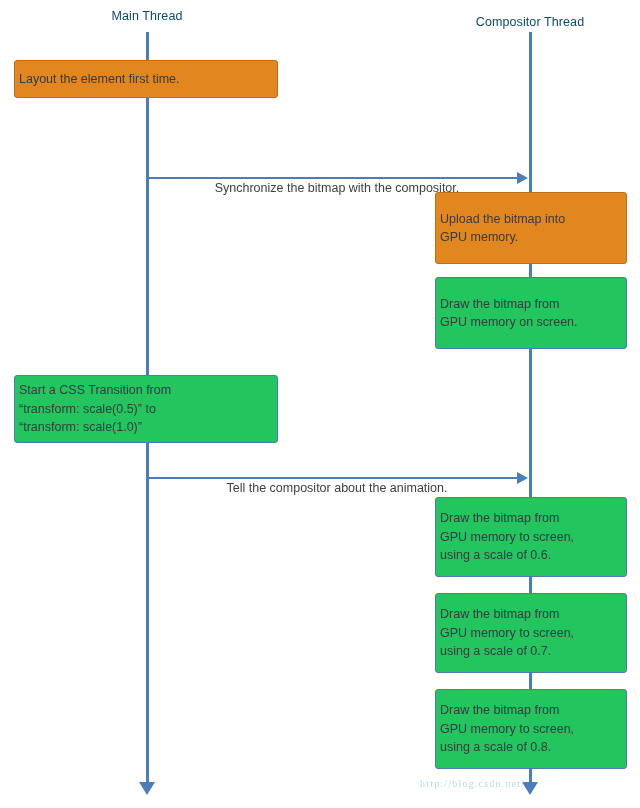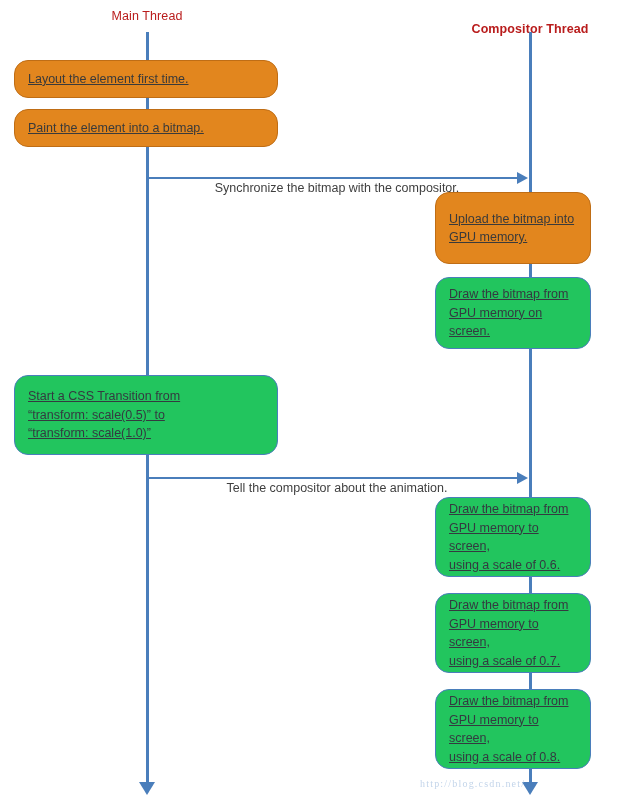--- a/index.html
+++ b/index.html
@@ -14,27 +14,27 @@
     height: 808px;
     background: #ffffff;
     font-family: "Liberation Sans", "DejaVu Sans", sans-serif;
     overflow: hidden;
   }
 
   
   .lane-title {
     position: absolute;
     font-size: 12.5px;
-    color: #b91c1c;
+    color: #0c4a6e;
     white-space: nowrap;
     text-align: center;
     letter-spacing: 0.1px;
   }
   #lane-title-main  { left: 72px;  top: 9px;  width: 150px; }
-  #lane-title-comp  { left: 455px; top: 22px;  width: 150px; font-weight: bold; }
+  #lane-title-comp  { left: 455px; top: 15px;  width: 150px; }
 
   
   .lifeline {
     position: absolute;
     width: 3px;
     background: #4a7ebb;
     top: 32px;
   }
   #lifeline-main { left: 146px; height: 752px; }
   #lifeline-comp { left: 529px; height: 752px; }
@@ -47,50 +47,49 @@
     border-right: 8px solid transparent;
     border-top: 13px solid #4a7ebb;
   }
   #lifeline-arrow-main { left: 139px; top: 782px; }
   #lifeline-arrow-comp { left: 522px; top: 782px; }
 
   
   .box {
     position: absolute;
     box-sizing: border-box;
-    border-radius: 14px;
+    border-radius: 3px;
     border: 1.6px solid;
     display: flex;
     align-items: center;
-    padding: 0 13px;
+    padding: 0 4px;
     font-size: 12.5px;
     line-height: 18.5px;
     color: #3c3c3c;
     white-space: pre-line;
-    text-decoration: underline;
   }
   .box.orange {
     background: #e2861e;
     border-color: #bf6d15;
     color: #3a3a3a;
   }
   .box.blue {
     background: #22c55e;
     border-color: #4a7ebb;
     color: #343a40;
   }
 
   
   .col-left  { left: 14px;  width: 264px; }
   
-  .col-right { left: 435px; width: 156px; }
+  .col-right { left: 435px; width: 192px; }
 
   #box-layout      { top: 60px;  height: 38px; }
   #box-paint       { top: 109px; height: 38px; }
-  #box-transition  { top: 375px; height: 80px; }
+  #box-transition  { top: 375px; height: 68px; }
 
   #box-upload      { top: 192px; height: 72px; }
   #box-draw-screen { top: 277px; height: 72px; }
   #box-scale-6     { top: 497px; height: 80px; }
   #box-scale-7     { top: 593px; height: 80px; }
   #box-scale-8     { top: 689px; height: 80px; }
 
   
   .msg { position: absolute; }
   .msg .stem-v {
@@ -156,21 +155,20 @@
   <div class="lane-title" id="lane-title-comp">Compositor Thread</div>
 
   <div class="lifeline" id="lifeline-main"></div>
   <div class="lifeline-arrowhead" id="lifeline-arrow-main"></div>
 
   <div class="lifeline" id="lifeline-comp"></div>
   <div class="lifeline-arrowhead" id="lifeline-arrow-comp"></div>
 
   <div class="box orange col-left" id="box-layout">Layout the element first time.</div>
 
-  <div class="box orange col-left" id="box-paint">Paint the element into a bitmap.</div>
 
   <div class="box blue col-left" id="box-transition">Start a CSS Transition from
 “transform: scale(0.5)” to
 “transform: scale(1.0)”</div>
 
   <div class="box orange col-right" id="box-upload">Upload the bitmap into
 GPU memory.</div>
 
   <div class="box blue col-right" id="box-draw-screen">Draw the bitmap from
 GPU memory on screen.</div>

